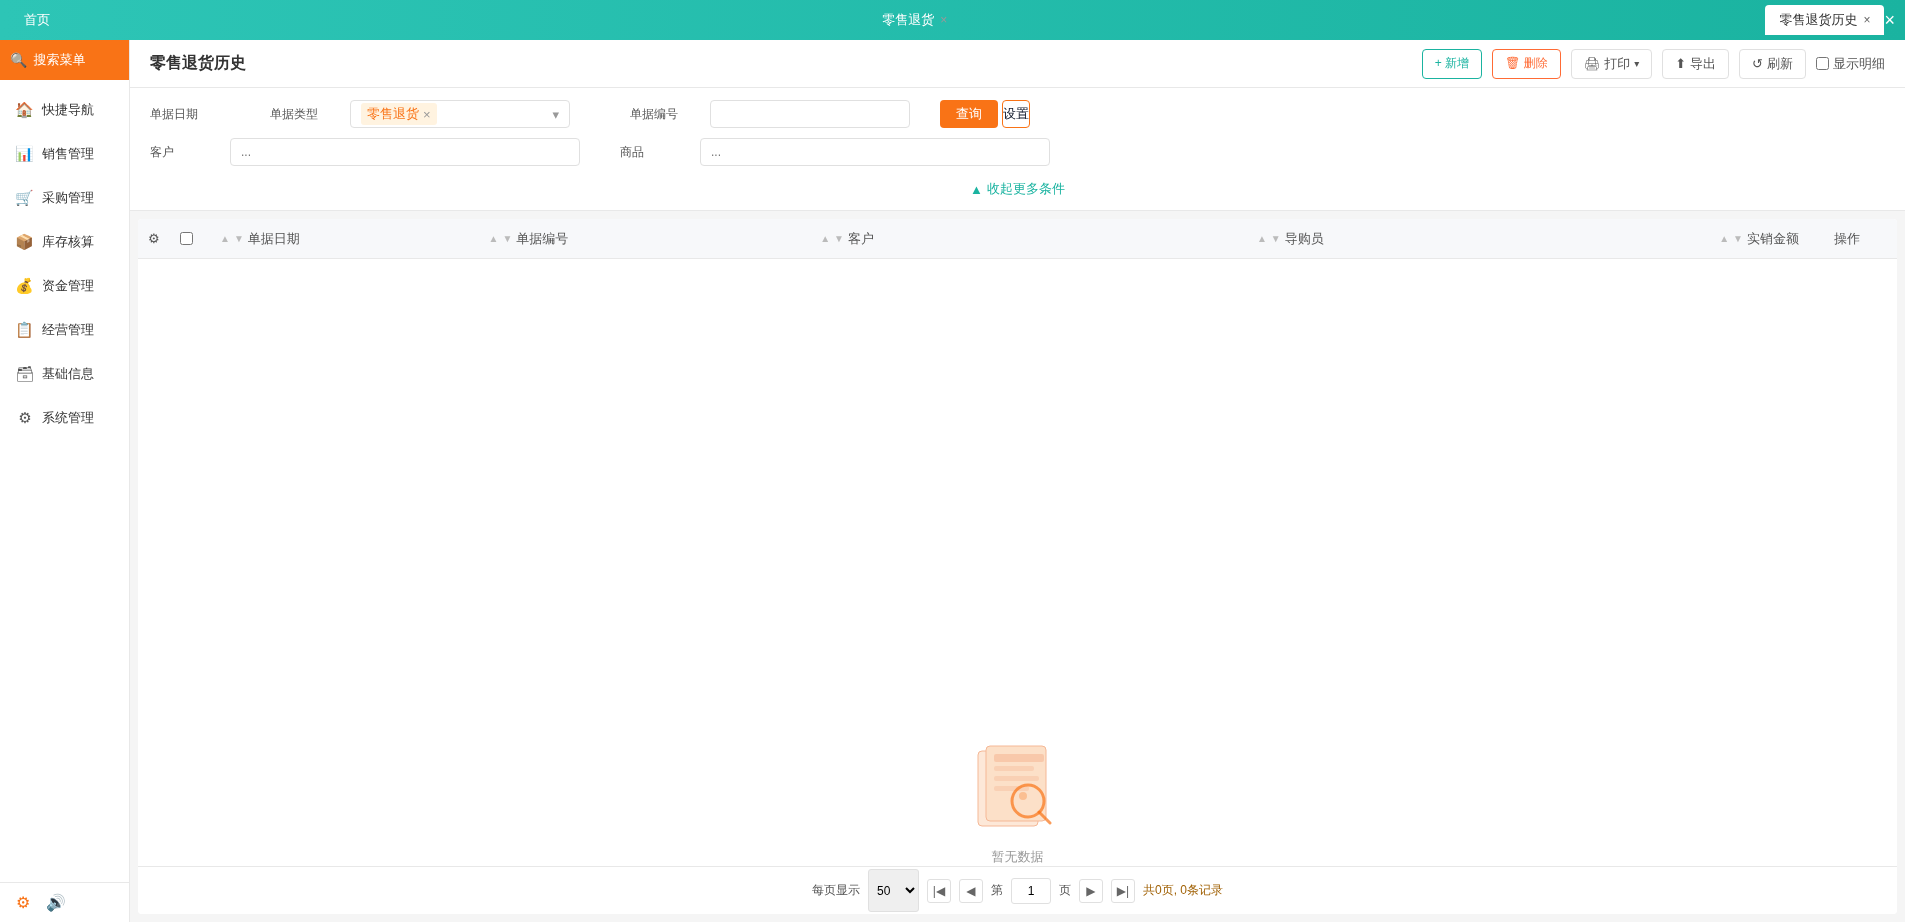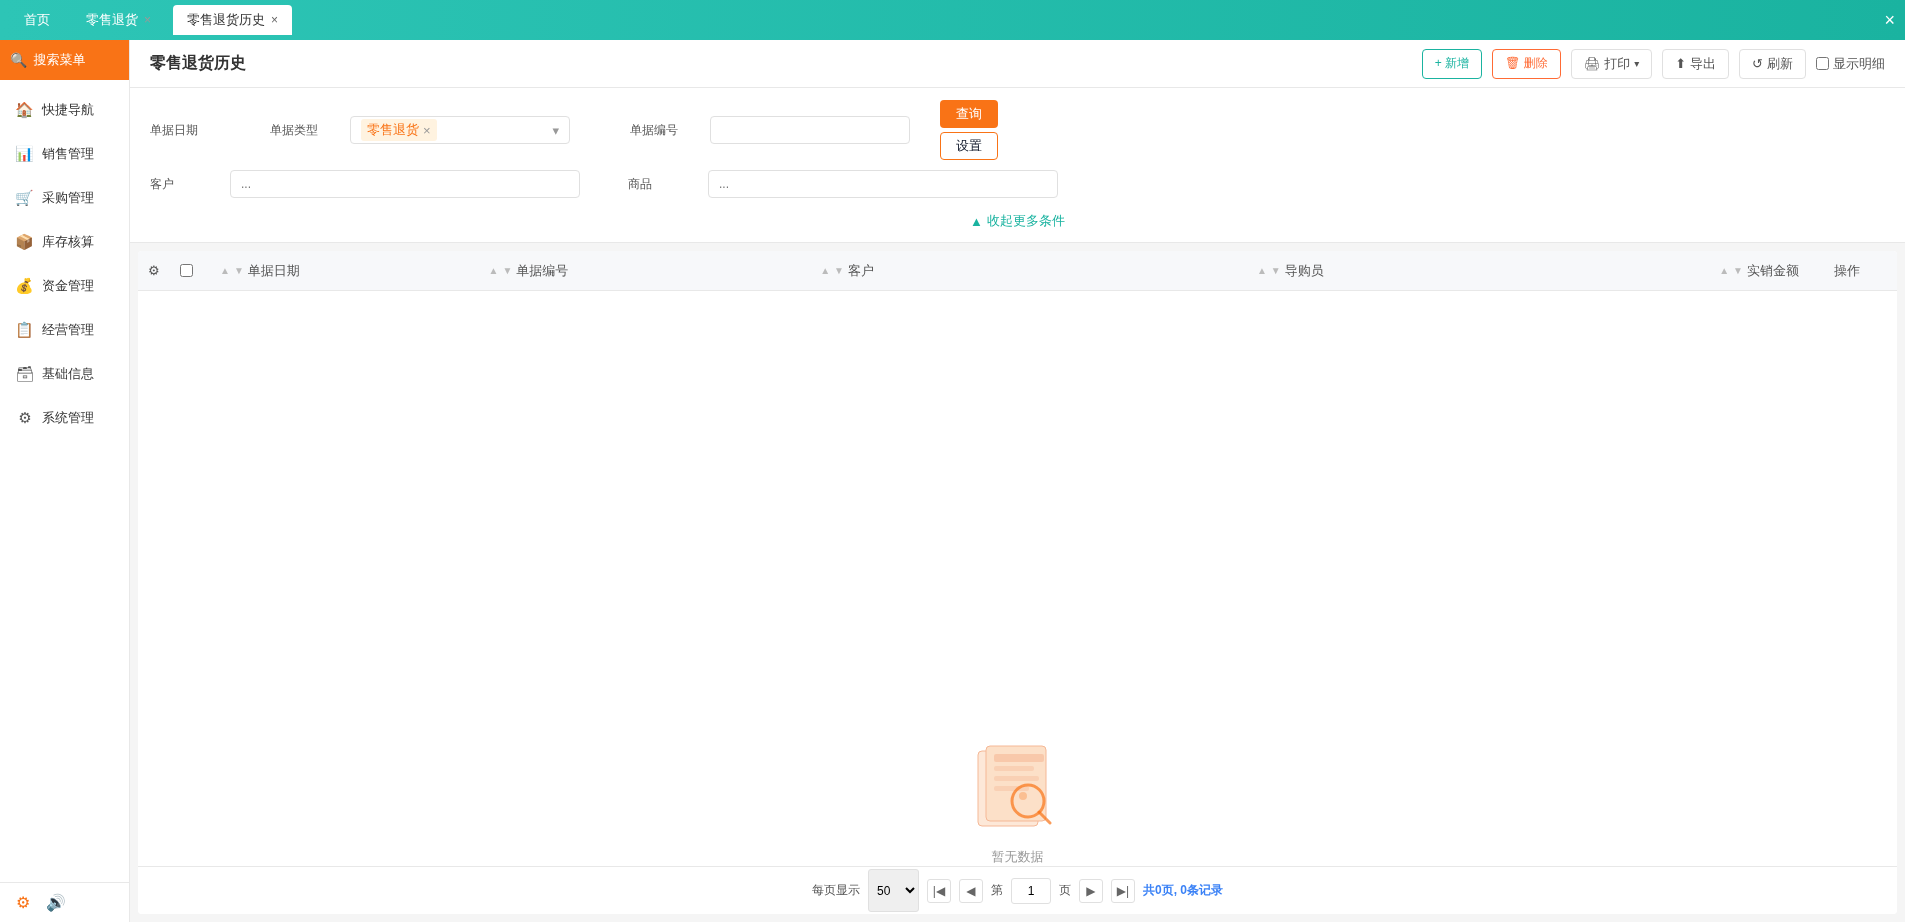--- a/index.html
+++ b/index.html
@@ -7,21 +7,21 @@
 
     
     .top-bar {
       height: 40px;
       background: linear-gradient(90deg, #2dc5b6 0%, #1ab3a0 100%);
       display: flex;
       align-items: center;
       padding: 0 10px;
       flex-shrink: 0;
     }
-    .top-bar-tabs { display: flex; align-items: center; flex: 1; gap: 8px; }
+    .top-bar-tabs { display: flex; align-items: center; flex: 1; gap: 2px; justify-content: space-between; }
     .tab-item {
       height: 30px;
       padding: 0 14px;
       display: flex;
       align-items: center;
       gap: 6px;
       cursor: pointer;
       border-radius: 4px 4px 0 0;
       color: #fff;
       font-size: 13px;
@@ -251,25 +251,25 @@
       color: #666;
     }
     .pg-input {
       width: 40px;
       height: 26px;
       border: 1px solid #e0e0e0;
       border-radius: 3px;
       text-align: center;
       font-size: 12px;
     }
-    .pg-info { color: #3b82f6; font-size: 12px; font-weight: bold; }
+    .pg-info { color: #a16207; font-size: 12px; }
 
     
     .empty-svg-wrap { width: 120px; height: 100px; }
-    .query-set-group { display: flex; flex-direction: column; gap: 4px; margin-left: 10px; }
+    .query-set-group { display: flex; flex-direction: row; gap: 4px; margin-left: 10px; }
     .btn-query-small {
       height: 28px;
       padding: 0 16px;
       background: #f97316;
       color: #fff;
       border: none;
       border-radius: 4px;
       cursor: pointer;
       font-size: 13px;
     }
@@ -400,21 +400,21 @@
           <button class="btn-query-small">查询</button>
           <button class="btn-set-small">设置</button>
         </div>
       </div>
 
       <div class="filter-row">
 
         <span class="filter-label">客户</span>
         <input class="filter-input" style="min-width: 350px;" placeholder="...">
 
-        <span class="filter-label" style="margin-left:28px;">商品</span>
+        <span class="filter-label" style="margin-left:20px;">商品</span>
         <input class="filter-input" style="min-width: 350px;" placeholder="...">
       </div>
 
       <div style="display:flex;justify-content:center;">
         <div class="collapse-btn">
           <span>▲</span>
           <span>收起更多条件</span>
         </div>
       </div>
     </div>

